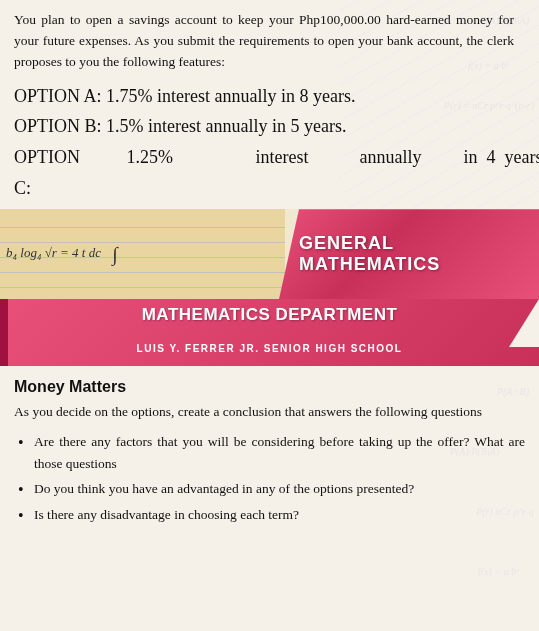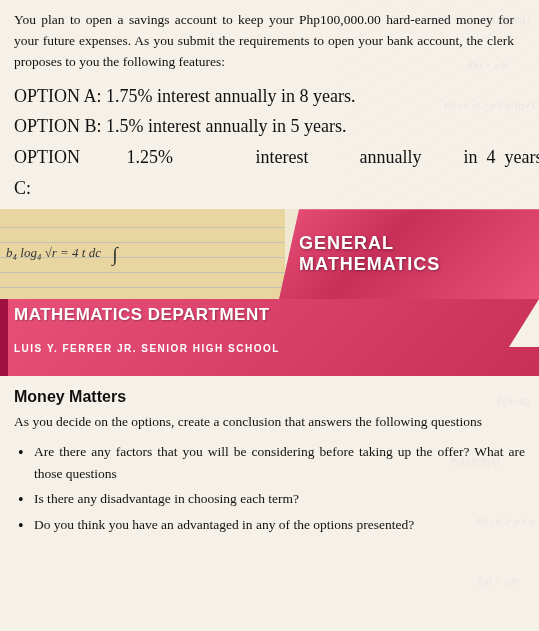--- a/index.html
+++ b/index.html
@@ -145,26 +145,27 @@
       letter-spacing: 1px;
       padding-left: 20px;
       font-family: Arial, sans-serif;
       text-shadow: 1px 1px 3px rgba(0,0,0,0.4);
     }
 
     
     .math-dept-strip {
       position: relative;
       background: linear-gradient(135deg, #e8507a, #c8305a);
-      padding: 6px 14px 22px 14px;
+      padding: 6px 14px 12px 14px;
       display: flex;
       flex-direction: column;
       justify-content: center;
       min-height: 48px;
       overflow: hidden;
+      align-items: center;
     }
 
     .math-dept-strip::before {
       content: '';
       position: absolute;
       left: 0;
       top: 0;
       width: 8px;
       height: 100%;
       background: #a01040;
@@ -313,17 +314,17 @@
     <span class="bg-math-pattern" style="right:40px; top:80px;">P(A)·P(B|A)</span>
     <span class="bg-math-pattern" style="right:5px; top:140px;">P(r) nCr p^r q</span>
     <span class="bg-math-pattern" style="right:20px; top:200px;">f(x) = a·bˣ</span>
 
     <h2 class="section-title">Money Matters</h2>
 
     <p class="section-intro">As you decide on the options, create a conclusion that answers the following questions</p>
 
     <ul class="bullet-list">
       <li>Are there any factors that you will be considering before taking up the offer? What are those questions</li>
+      <li>Do you think you have an advantaged in any of the options presented?</li>
       <li>Is there any disadvantage in choosing each term?</li>
-      <li>Do you think you have an advantaged in any of the options presented?</li>
     </ul>
   </div>
 </div>
 
 </body></html>

